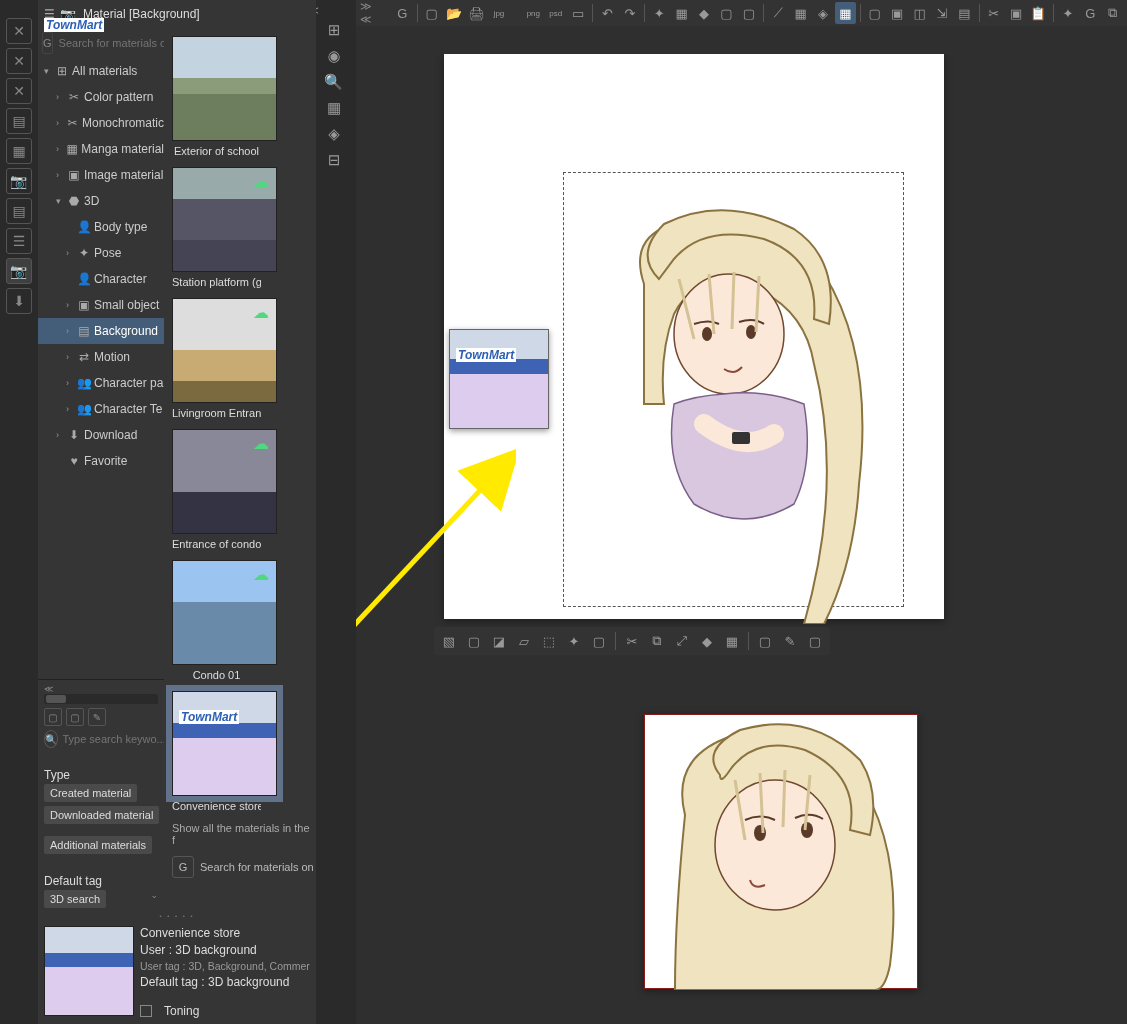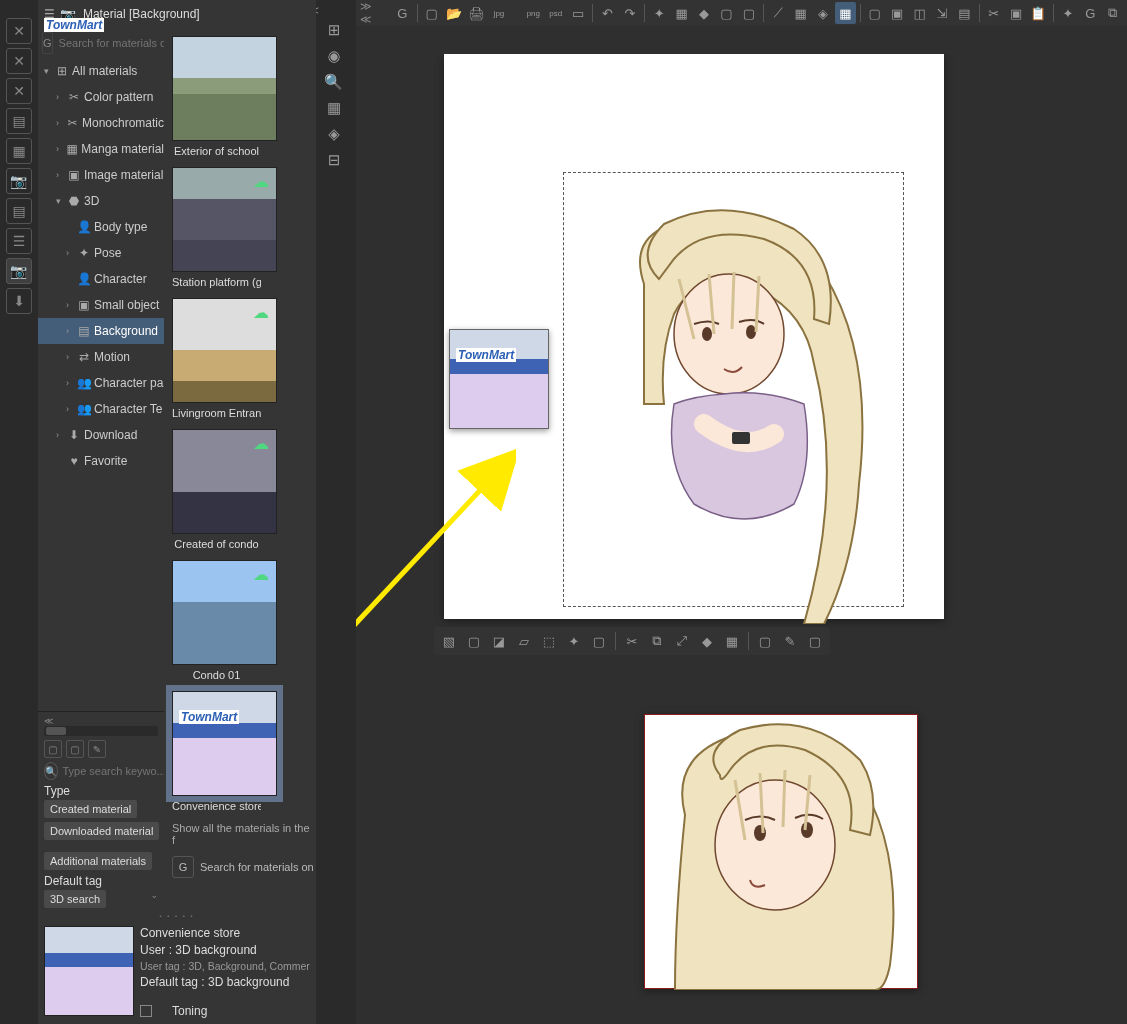--- a/index.html
+++ b/index.html
@@ -34,30 +34,30 @@
 .mat-label { text-align: center; font-size: 11px; color: #ddd; margin-top: 4px; white-space: nowrap; overflow: hidden; }
 .mat-note { font-size: 11px; color: #aaa; margin: 6px 4px 10px 0; }
 .bottom-filters { background: #353535; border-top: 1px solid #222; padding: 4px 6px; position: relative; }
 .bottom-filters .scrollbar { height: 10px; background: #2a2a2a; margin-bottom: 4px; position: relative; border-radius: 2px;}
 .bottom-filters .scrollbar::after { content:''; position:absolute; left:2px; top:1px; width:20px; height:8px; background:#555; border-radius:2px;}
 .bottom-filters .row-icons { display: flex; gap: 4px; margin-bottom: 4px; }
 .bottom-filters .row-icons .bi { width: 18px; height: 18px; border:1px solid #555; border-radius:2px; color:#888; font-size:10px; display:flex;align-items:center;justify-content:center;}
 .bottom-filters .srch2 { display:flex; align-items:center; gap:4px; margin-bottom:4px;}
 .bottom-filters .srch2 .sic { width:18px;height:18px; border:1px solid #555; border-radius:50%; display:flex;align-items:center;justify-content:center; font-size:10px; color:#888;}
 .bottom-filters .srch2 input { flex:1; background:transparent; border:none; color:#888; font-size:11px; outline:none;}
-.bottom-filters .lbl { color:#ddd; font-size:12px; margin:4px 0 2px 0;}
+.bottom-filters .lbl { color:#ddd; font-size:12px; margin:20px 0 2px 0;}
 .bottom-filters .chip-row { display:flex; flex-wrap:wrap; gap:4px; }
 .bottom-filters .chip { background:#4a4a4a; padding:3px 6px; font-size:11px; color:#ddd; border-radius:2px; white-space:nowrap;}
 .divider-handle { height:8px; background:#353535; display:flex; align-items:center; justify-content:center; color:#777; font-size:6px; letter-spacing:2px;}
 .detail-pane { display:flex; padding:6px; gap:6px; background:#353535; }
 .detail-thumb { width:90px; height:90px; background:#888; border:1px solid #222;}
 .detail-text { flex:1; font-size:12px; color:#ddd; overflow:hidden;}
 .detail-text .line { margin-bottom:3px; white-space:nowrap; overflow:hidden;}
 .detail-text .small { font-size:10.5px; color:#999;}
-.detail-text .chk { display:flex; align-items:center; gap:20px; margin-top:15px;}
+.detail-text .chk { display:flex; align-items:center; gap:12px; margin-top:15px;}
 .detail-text .chk .box { width:12px; height:12px; border:1px solid #888;}
 .right-strip { position:absolute; left:320px; top:18px; width:28px; display:flex; flex-direction:column; gap:2px; align-items:center;}
 .right-strip .ric { width:24px; height:24px; display:flex; align-items:center; justify-content:center; color:#999; font-size:15px;}
 .canvas-area { position:absolute; left:356px; top:0; right:0; bottom:0; background:#2f2f2f;}
 .top-toolbar { height:26px; background:#333; display:flex; align-items:center; gap:2px; padding:0 4px;}
 .top-toolbar .tbtn { width:22px; height:22px; display:flex; align-items:center; justify-content:center; color:#999; font-size:13px; border-radius:2px;}
 .top-toolbar .tbtn.active { background:#445d78; color:#fff;}
 .top-toolbar .sep { width:1px; height:18px; background:#555; margin:0 2px;}
 .title-bar { height:28px; background:#333; display:flex; align-items:center; justify-content:center; color:#bbb; font-size:13.5px; font-weight:600; font-style:italic;}
 .canvas-vp { position:absolute; left:0; top:54px; right:0; bottom:0; background:#2f2f2f; overflow:hidden;}
@@ -237,21 +237,21 @@
       <div class="mat-card">
         <div class="mat-thumb thumb-living">
             <div class="dl-badge">☁</div>
           </div>
         <div class="mat-label">Livingroom Entrance</div>
       </div>
       <div class="mat-card">
         <div class="mat-thumb thumb-condo-ent">
             <div class="dl-badge">☁</div>
           </div>
-        <div class="mat-label">Created of condo</div>
+        <div class="mat-label">Entrance of condo</div>
       </div>
       <div class="mat-card">
         <div class="mat-thumb thumb-condo">
             <div class="dl-badge">☁</div>
           </div>
         <div class="mat-label">Condo 01</div>
       </div>
       <div class="mat-card sel">
         <div class="mat-thumb storefront"></div>
         <div class="mat-label">Convenience store</div>

